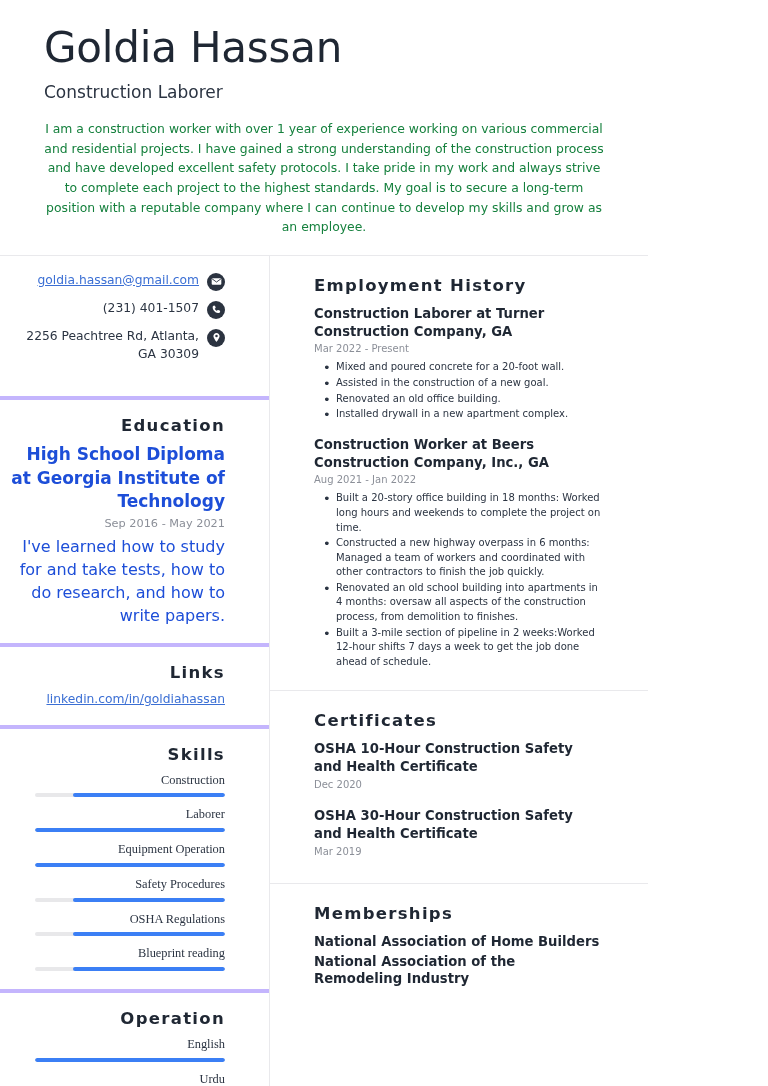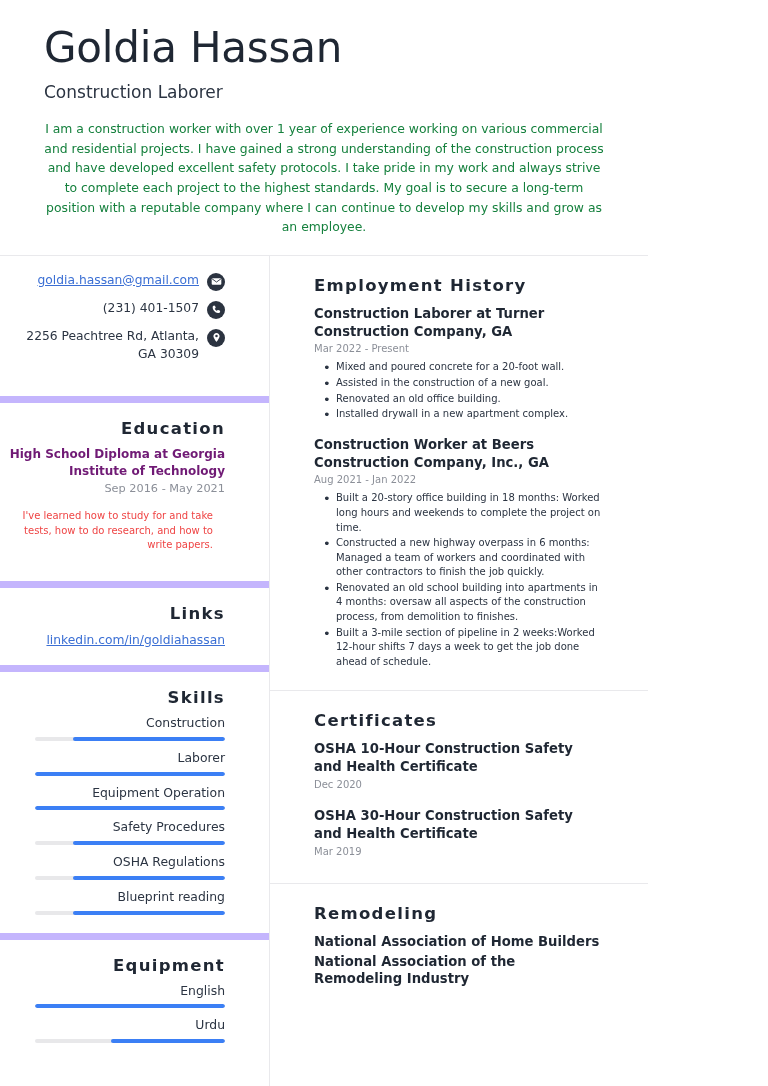--- a/index.html
+++ b/index.html
@@ -69,21 +69,21 @@
     border-right: 1px solid #e9e9ec;
     box-sizing: border-box;
   }
   .col-right {
     flex: 1 1 auto;
     box-sizing: border-box;
   }
 
   .lsection {
     padding: 16px 44px 16px 8px;
-    border-bottom: 7px solid #c4b5fd;
+    border-bottom: 4px solid #c4b5fd;
     text-align: right;
   }
   .lsection.last { border-bottom: none; }
 
   .rsection {
     padding: 20px 44px 20px 44px;
     border-bottom: 1px solid #e9e9ec;
   }
   .rsection.last { border-bottom: none; }
 
@@ -124,49 +124,49 @@
     background: #2b3340;
     display: flex;
     align-items: center;
     justify-content: center;
     margin-top: 1px;
   }
   .cicon svg { display: block; }
 
   
   .edu-degree {
-    font-size: 12px;
+    font-size: 17px;
     font-weight: 700;
     line-height: 1.38;
-    color: #701a75;
+    color: #1d4ed8;
     margin: 0 0 2px 0;
   }
   .edu-date {
     font-size: 11.3px;
     color: #8b8f98;
     margin: 0 0 3px 0;
     line-height: 1.4;
   }
   .edu-desc {
-    font-size: 10px;
+    font-size: 16px;
     line-height: 1.45;
-    color: #ef4444;
-    margin: 12px;
+    color: #1d4ed8;
+    margin: 0;
   }
 
   
   .link-item {
     font-size: 12.3px;
     color: #3b6fd4;
     text-decoration: underline;
     line-height: 1.5;
   }
 
   
-  .bar-item { margin-bottom: 9px; }
+  .bar-item { margin-bottom: 9px; font-family: Liberation Serif, serif; }
   .bar-item:last-child { margin-bottom: 2px; }
   .bar-label {
     font-size: 12.4px;
     color: #2b3442;
     line-height: 1.35;
     margin-bottom: 5px;
   }
   .bar-track {
     position: relative;
     height: 4px;
@@ -325,21 +325,21 @@
             <div class="bar-item">
               <div class="bar-label">Blueprint reading</div>
               <div class="bar-track">
                 <div class="bar-fill" style="width: 80%;"></div>
               </div>
             </div>
           </div>
       </div>
 
       <div class="lsection last">
-        <div class="sec-heading">Equipment</div>
+        <div class="sec-heading">Operation</div>
         <div id="languages-list">
             <div class="bar-item">
               <div class="bar-label">English</div>
               <div class="bar-track">
                 <div class="bar-fill" style="width: 100%;"></div>
               </div>
             </div>
             <div class="bar-item">
               <div class="bar-label">Urdu</div>
               <div class="bar-track">
@@ -387,21 +387,21 @@
               <div class="entry-date">Dec 2020</div>
             </div>
             <div class="cert-entry">
               <div class="entry-title">OSHA 30-Hour Construction Safety and Health Certificate</div>
               <div class="entry-date">Mar 2019</div>
             </div>
           </div>
       </div>
 
       <div class="rsection last">
-        <div class="sec-heading">Remodeling</div>
+        <div class="sec-heading">Memberships</div>
         <div id="memberships-list">
             <div class="mem-entry">
               <div class="entry-title">National Association of Home Builders</div>
             </div>
             <div class="mem-entry">
               <div class="entry-title">National Association of the Remodeling Industry</div>
             </div>
           </div>
       </div>
 

